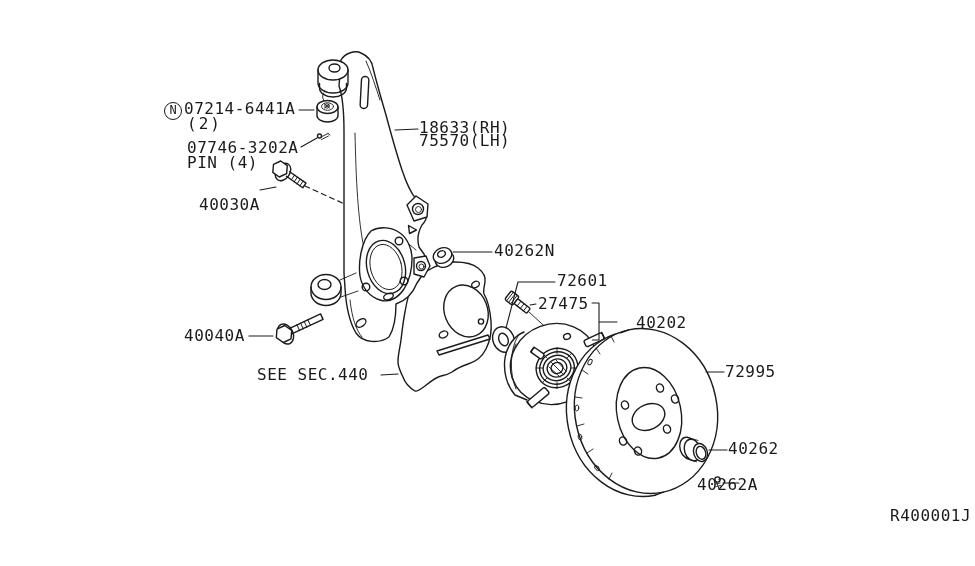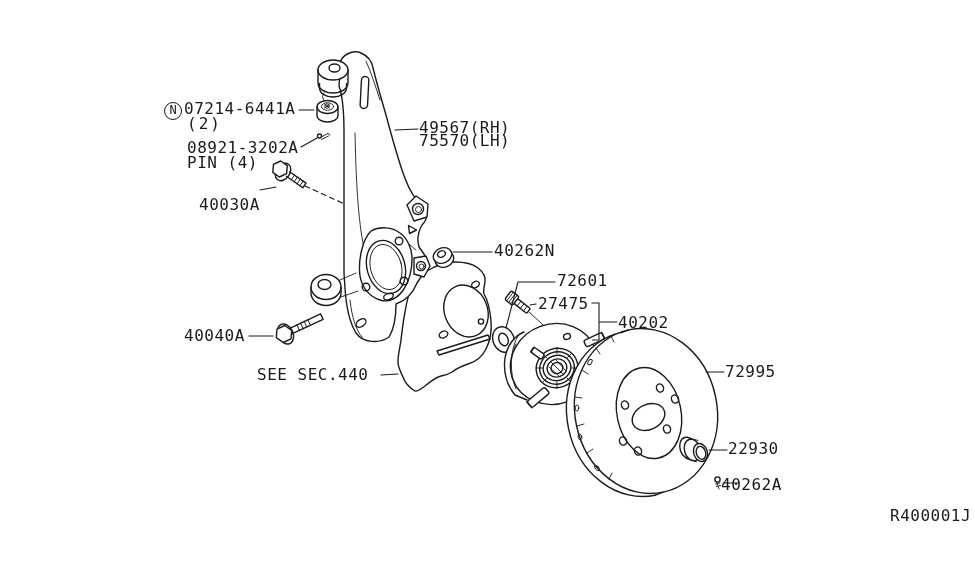--- a/index.html
+++ b/index.html
@@ -232,29 +232,29 @@
     <path class="ld" d="M592 303 L599 303 L599 340 L592.5 340 M599 322 L617 322"></path>
     <path class="ld" d="M706 372 L724 372"></path>
     <path class="ld" d="M709 450 L727 450"></path>
     <path class="ld" d="M723 483 L739 483"></path>
   </g>
 </svg>
 
 <div class="circle-n">N</div>
 <div class="lbl" style="left:184px;top:101px">07214-6441A</div>
 <div class="lbl" style="left:187px;top:116px;letter-spacing:2px">(2)</div>
-<div class="lbl" style="left:187px;top:140px">08921-3202A</div>
+<div class="lbl" style="left:187px;top:140px">07746-3202A</div>
 <div class="lbl" style="left:187px;top:155px">PIN (4)</div>
 <div class="lbl" style="left:199px;top:197px">40030A</div>
-<div class="lbl" style="left:419px;top:120px">49567(RH)</div>
+<div class="lbl" style="left:419px;top:120px">18633(RH)</div>
 <div class="lbl" style="left:419px;top:133px">75570(LH)</div>
 <div class="lbl" style="left:184px;top:328px">40040A</div>
 <div class="lbl" style="left:257px;top:367px">SEE SEC.440</div>
 <div class="lbl" style="left:494px;top:243px">40262N</div>
 <div class="lbl" style="left:557px;top:273px">72601</div>
 <div class="lbl" style="left:538px;top:296px">27475</div>
-<div class="lbl" style="left:618px;top:315px">40202</div>
+<div class="lbl" style="left:636px;top:315px">40202</div>
 <div class="lbl" style="left:725px;top:364px">72995</div>
-<div class="lbl" style="left:728px;top:441px">22930</div>
-<div class="lbl" style="left:721px;top:477px">40262A</div>
+<div class="lbl" style="left:728px;top:441px">40262</div>
+<div class="lbl" style="left:697px;top:477px">40262A</div>
 <div class="lbl" style="left:890px;top:508px">R400001J</div>
 
 </div>
 
 </body></html>

